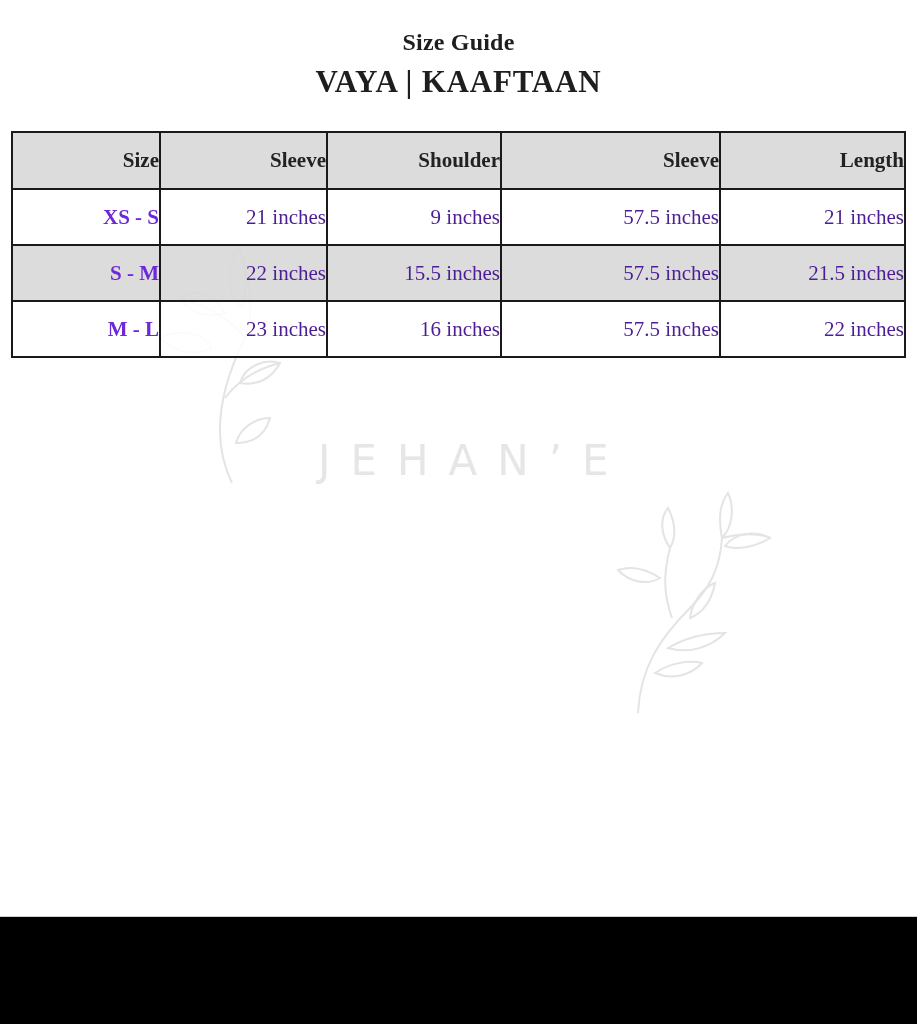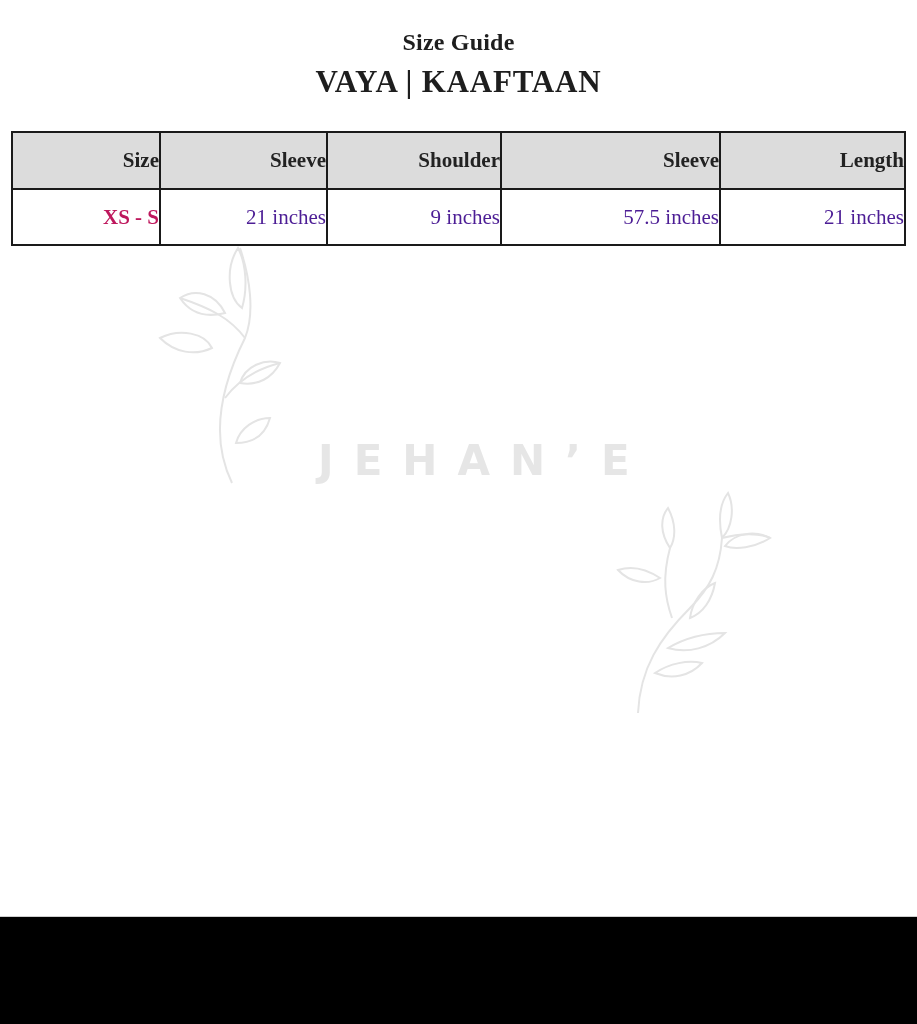--- a/index.html
+++ b/index.html
@@ -24,27 +24,27 @@
     border: 2px solid #141414; z-index: 2;
   }
   table.size-table th, table.size-table td {
     border: 2px solid #1a1a1a; text-align: right; padding: 0; margin-left: 12px;
   }
   table.size-table th {
     height: 55px; background: rgba(217,217,217,0.92);
     font-size: 21px; font-weight: bold; color: #222;
   }
   table.size-table td { height: 54px; font-size: 21px; color: #4c1d95; }
-  table.size-table td.size-cell { font-weight: bold; color: #be185d; }
+  table.size-table td.size-cell { font-weight: bold; color: #6d28d9; }
   table.size-table tr.shaded td { background: rgba(217,217,217,0.92); }
   table.size-table tr.plain td { background: rgba(255,255,255,0.85); }
   .watermark-text {
     position: absolute; left: 318px; top: 436px; width: 310px;
     font-family: "DejaVu Sans", "Liberation Sans", sans-serif;
-    font-size: 42px; letter-spacing: 20px; color: #e6e6e6; font-weight: 700;
+    font-size: 42px; letter-spacing: 20px; color: #e6e6e6; font-weight: 400;
     z-index: 1;
   }
   .sprig { position: absolute; z-index: 1; }
   .footer-band {
     position: absolute; left: 0; top: 916px; width: 917px; height: 108px;
     background: #000000; border-top: 1px solid #cfcfcf;
   }
 </style>
 </head>
 <body>
@@ -91,16 +91,30 @@
     </tr>
   </thead>
   <tbody>
     <tr class="plain">
       <td class="size-cell">XS - S</td>
       <td>21 inches</td>
       <td>9 inches</td>
       <td>57.5 inches</td>
       <td>21 inches</td>
     </tr>
+    <tr class="shaded">
+      <td class="size-cell">S - M</td>
+      <td>22 inches</td>
+      <td>15.5 inches</td>
+      <td>57.5 inches</td>
+      <td>21.5 inches</td>
+    </tr>
+    <tr class="plain">
+      <td class="size-cell">M - L</td>
+      <td>23 inches</td>
+      <td>16 inches</td>
+      <td>57.5 inches</td>
+      <td>22 inches</td>
+    </tr>
   </tbody>
 </table>
 
 <div class="footer-band"></div>
 
 </body></html>

